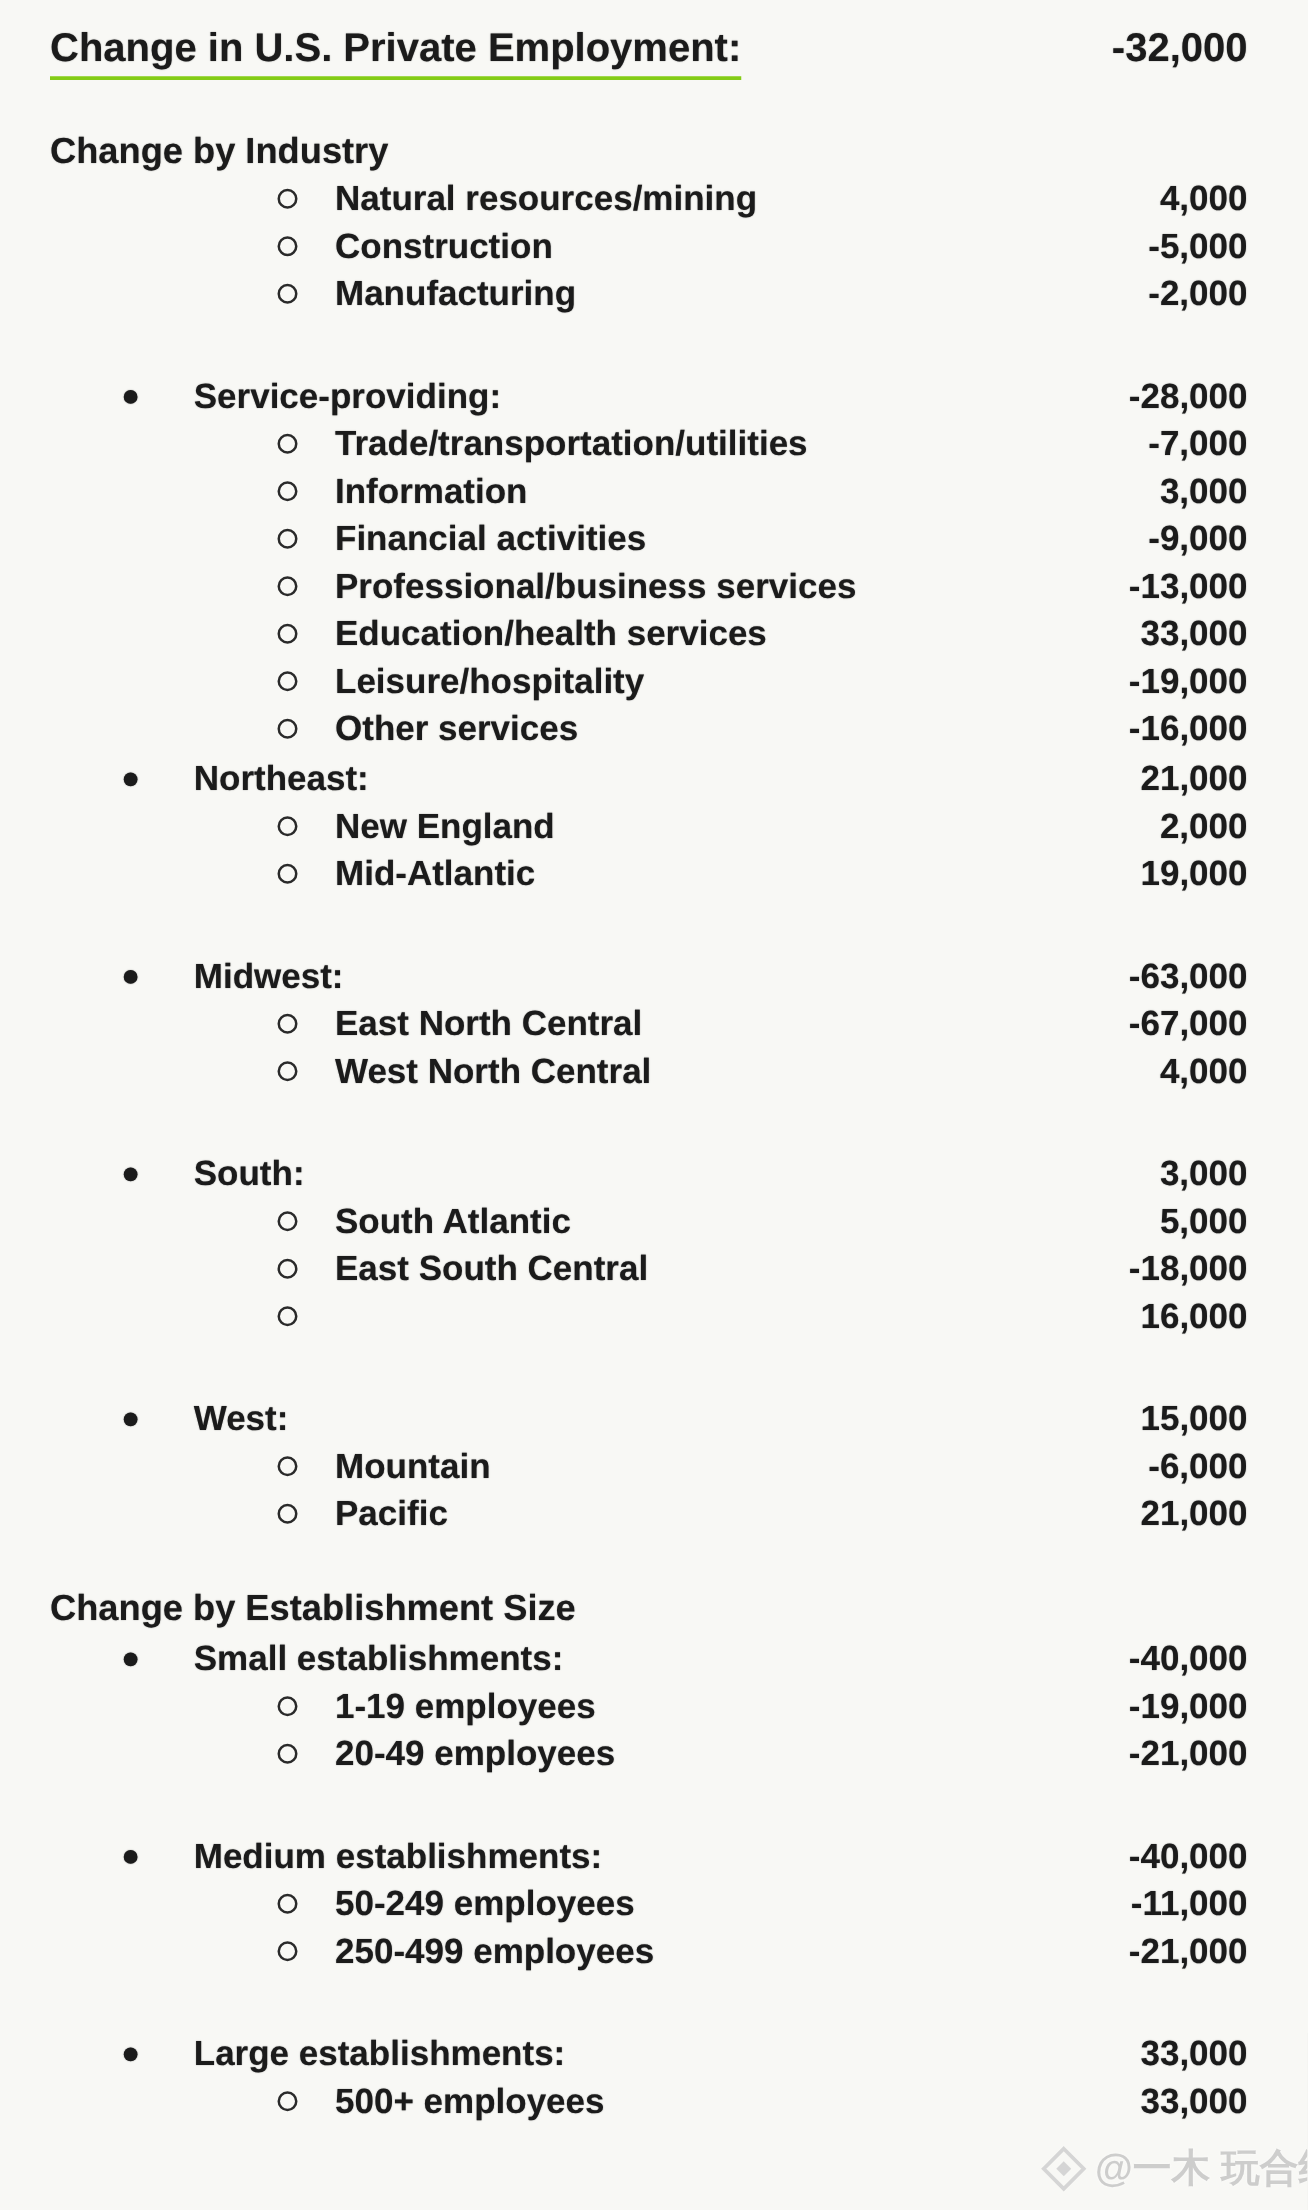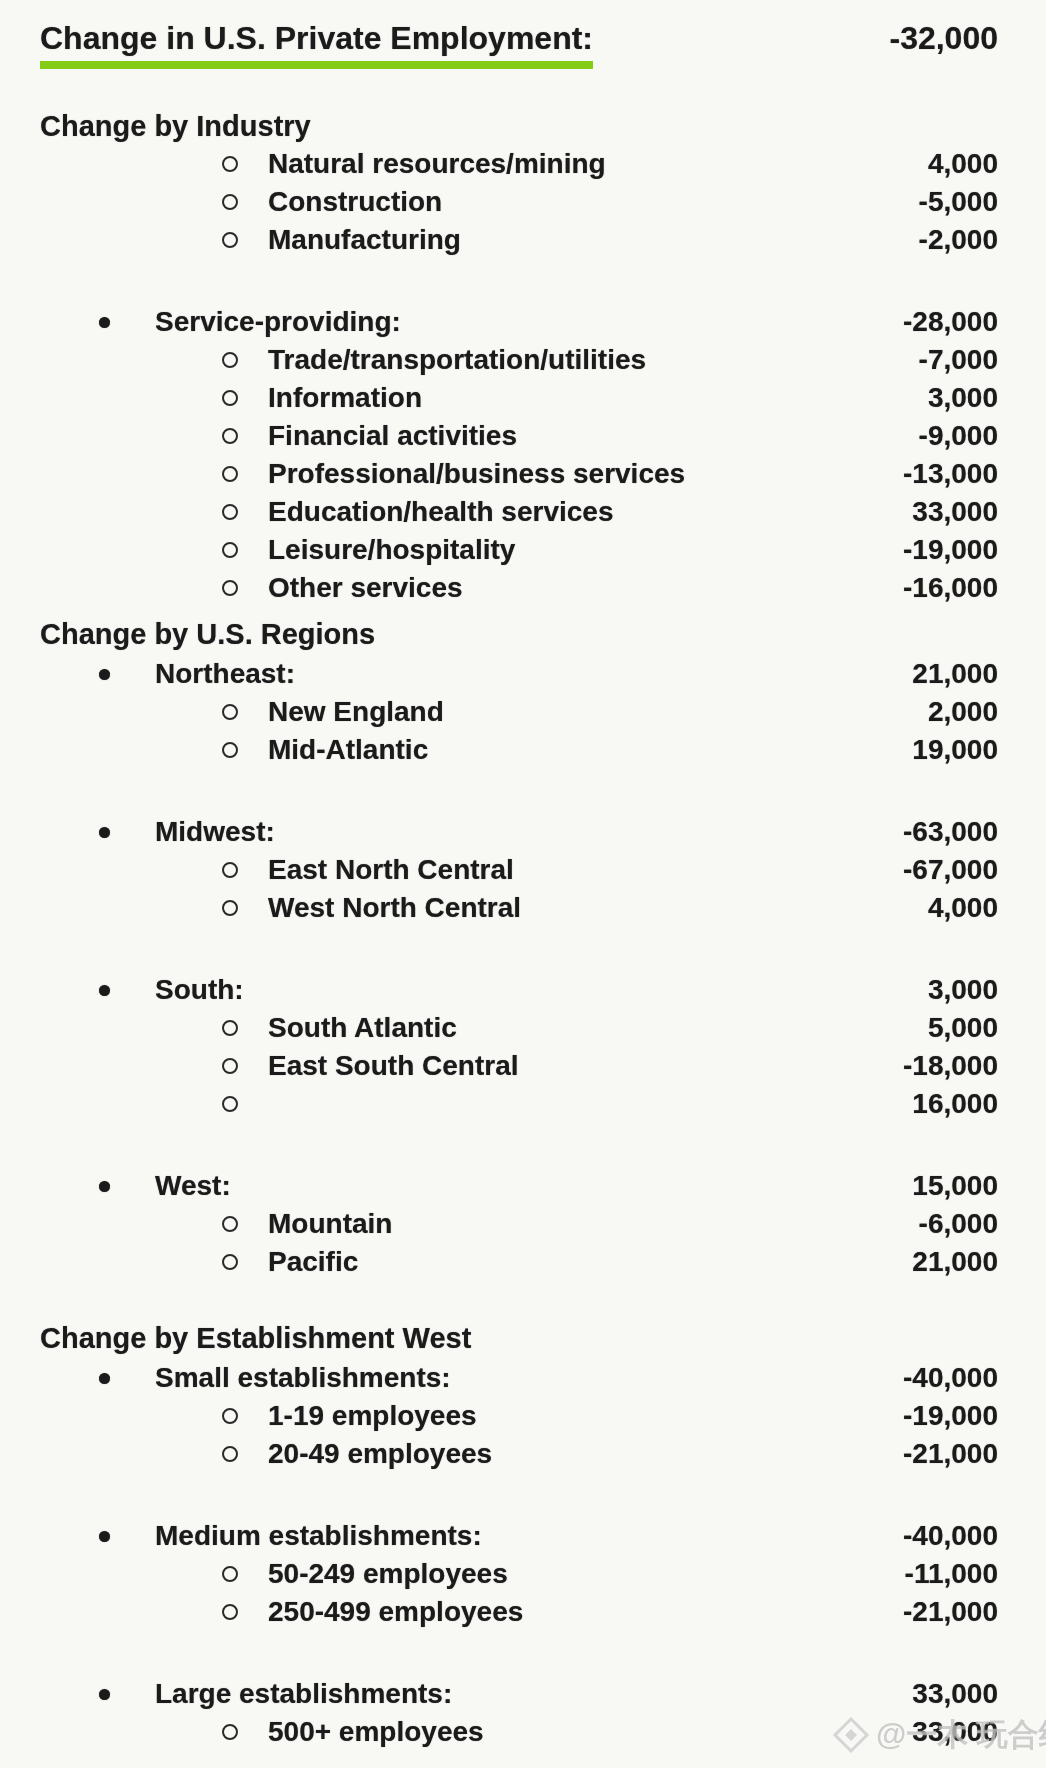--- a/index.html
+++ b/index.html
@@ -17,21 +17,21 @@
     padding:16px 48px 0 40px;
     box-sizing:border-box;
     overflow:hidden;
     text-shadow:0 0 1px rgba(25,25,25,.55);
   }
   .row{display:flex;align-items:baseline;line-height:38px;font-size:28px;}
   .val{margin-left:auto;white-space:nowrap;}
 
   
   .title-row{line-height:44px;font-size:32px;font-weight:bold;}
-  .title-label{border-bottom:8px solid #84cc16;padding-bottom:1px;}
+  .title-label{border-bottom:3px solid #84cc16;padding-bottom:1px;}
 
   
   .heading{font-size:29px;font-weight:bold;line-height:38px;margin-top:38px;}
   .heading.mt-sm{margin-top:8px;}
 
   
   .l1{font-weight:bold;margin-top:2px;}
   .l1.gap{margin-top:44px;align-items:flex-end;}
   .dot{
     width:11px;height:11px;border-radius:50%;
@@ -123,21 +123,20 @@
     <span class="circle"></span>
     <span class="l2-label">Leisure/hospitality</span>
     <span class="val">-19,000</span>
   </div>
   <div class="row l2">
     <span class="circle"></span>
     <span class="l2-label">Other services</span>
     <span class="val">-16,000</span>
   </div>
 
-  <div class="heading mt-sm">Change by U.S. Regions</div>
 
   <div class="row l1">
     <span class="dot"></span>
     <span class="l1-label">Northeast:</span>
     <span class="val">21,000</span>
   </div>
   <div class="row l2">
     <span class="circle"></span>
     <span class="l2-label">New England</span>
     <span class="val">2,000</span>
@@ -193,21 +192,21 @@
     <span class="circle"></span>
     <span class="l2-label">Mountain</span>
     <span class="val">-6,000</span>
   </div>
   <div class="row l2">
     <span class="circle"></span>
     <span class="l2-label">Pacific</span>
     <span class="val">21,000</span>
   </div>
 
-  <div class="heading">Change by Establishment West</div>
+  <div class="heading">Change by Establishment Size</div>
 
   <div class="row l1">
     <span class="dot"></span>
     <span class="l1-label">Small establishments:</span>
     <span class="val">-40,000</span>
   </div>
   <div class="row l2">
     <span class="circle"></span>
     <span class="l2-label">1-19 employees</span>
     <span class="val">-19,000</span>

